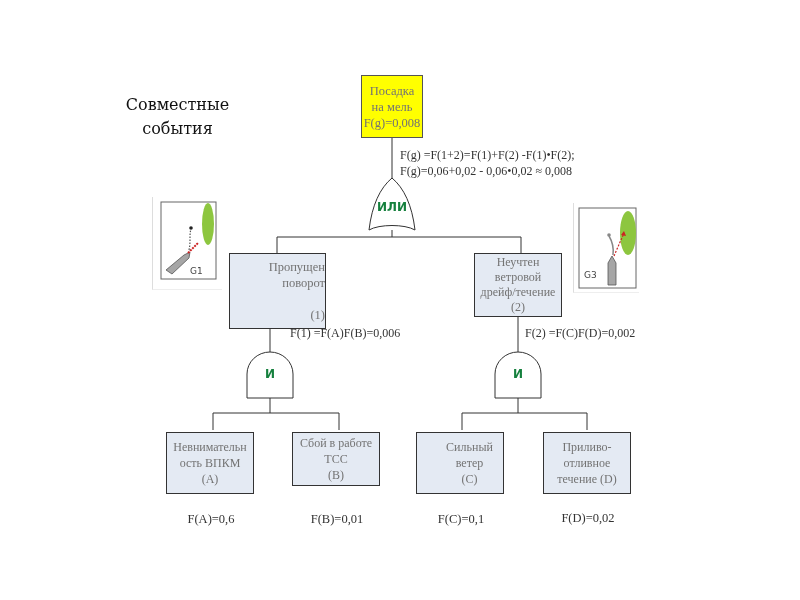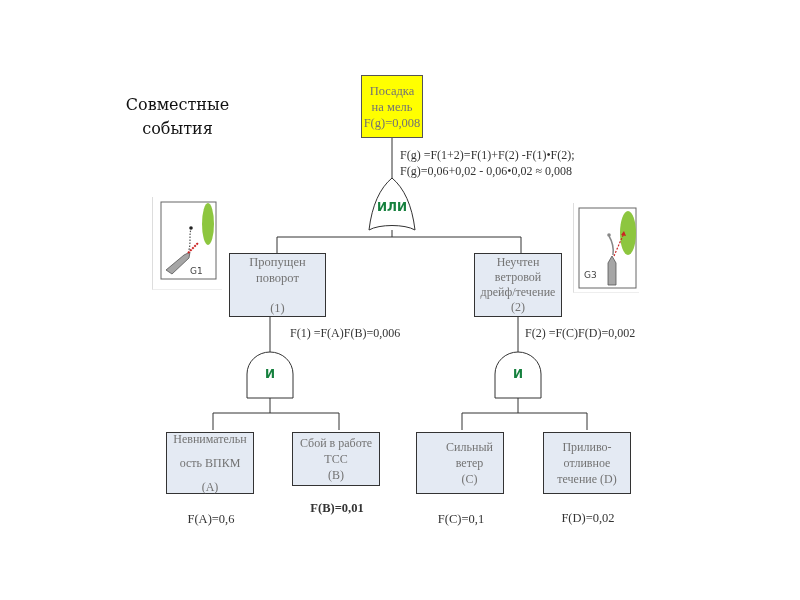--- a/index.html
+++ b/index.html
@@ -66,58 +66,58 @@
   <div>Посадка</div>
   <div>на мель</div>
   <div>F(g)=0,008</div>
 </div>
 
 <div class="formula" style="left:400px; top:147px;">
   <div>F(g) =F(1+2)=F(1)+F(2) -F(1)•F(2);</div>
   <div>F(g)=0,06+0,02 - 0,06•0,02 ≈ 0,008</div>
 </div>
 
-<div class="box" style="left:229px; top:253px; width:97px; height:64px;">
+<div class="box" style="left:229px; top:253px; width:97px; height:76px;align-items:flex-end;">
   <div>Пропущен</div>
   <div>поворот</div>
   <div style="height:16px;"></div>
   <div>(1)</div>
 </div>
 <div class="formula" style="left:290px; top:325px;">F(1) =F(A)F(B)=0,006</div>
 
 <div class="box" style="left:474px; top:253px; width:88px; height:64px; font-size:12px; line-height:15px;">
   <div>Неучтен</div>
   <div>ветровой</div>
   <div>дрейф/течение</div>
   <div>(2)</div>
 </div>
 <div class="formula" style="left:525px; top:325px;">F(2) =F(C)F(D)=0,002</div>
 
-<div class="box" style="left:166px; top:432px; width:88px; height:62px; font-size:12px;gap:8px;">
+<div class="box" style="left:166px; top:432px; width:88px; height:62px; font-size:12px;">
   <div>Невнимательн</div>
   <div>ость ВПКМ</div>
   <div>(A)</div>
 </div>
 <div class="box" style="left:292px; top:432px; width:88px; height:54px; font-size:12px;">
   <div>Сбой в работе</div>
   <div>ТСС</div>
   <div>(B)</div>
 </div>
 <div class="box" style="left:416px; top:432px; width:88px; height:62px; font-size:12px;padding-left:19px;">
   <div>Сильный ветер</div>
   <div>(C)</div>
 </div>
 <div class="box" style="left:543px; top:432px; width:88px; height:62px; font-size:12px;">
   <div>Приливо-</div>
   <div>отливное</div>
   <div>течение (D)</div>
 </div>
 
 <div class="prob" style="left:166px; top:512px;">F(A)=0,6</div>
-<div class="prob" style="left:292px; top:501px;font-weight:bold;">F(B)=0,01</div>
+<div class="prob" style="left:292px; top:512px;">F(B)=0,01</div>
 <div class="prob" style="left:416px; top:512px;">F(C)=0,1</div>
 <div class="prob" style="left:543px; top:511px;">F(D)=0,02</div>
 
 <div class="pic" style="left:152px; top:197px; width:70px; height:93px; border-left:1px solid #ddd; border-bottom:1px solid #eee;">
   <svg width="70" height="93" style="position:absolute;left:0;top:0;">
     <rect x="8" y="5" width="55" height="77" fill="#fff" stroke="#666" stroke-width="1"></rect>
     <ellipse cx="55" cy="27" rx="6" ry="21" fill="#8dc63f"></ellipse>
     <polygon points="13,73 31,58 37,55 36,61 19,77" fill="#a6a6a6" stroke="#555" stroke-width="0.8"></polygon>
     <line x1="35" y1="56" x2="45" y2="46" stroke="#cc2222" stroke-width="2" stroke-dasharray="2,1"></line>
     <path d="M36,53 C38,45 36,38 38,32" stroke="#555" stroke-width="1.2" stroke-dasharray="1.5,1.5" fill="none"></path>

